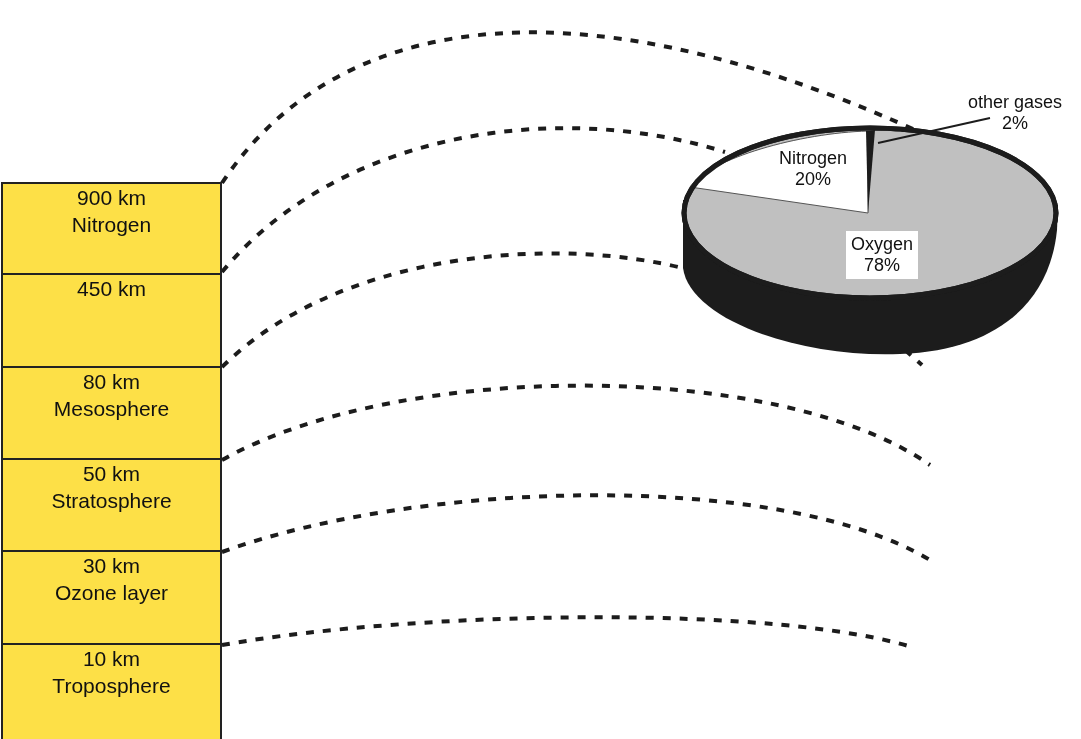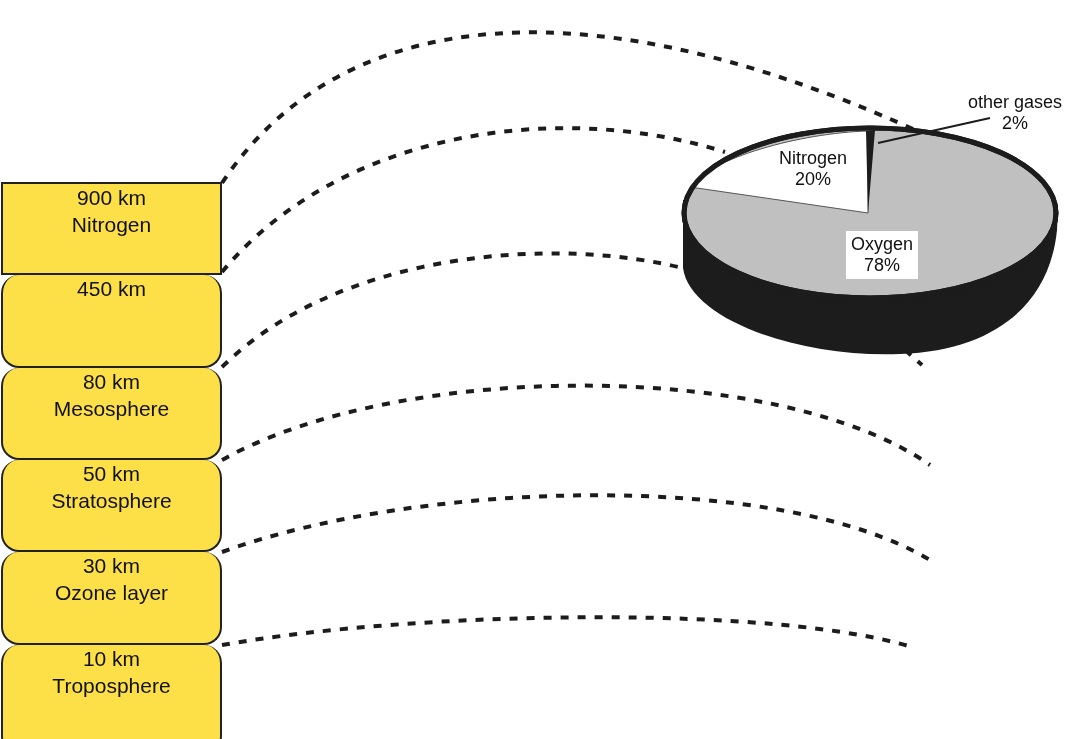--- a/index.html
+++ b/index.html
@@ -2,21 +2,21 @@
 <html><head>
   <meta charset="utf-8">
   <style>
     html, body { margin: 0; padding: 0; background: #ffffff; }
     body { width: 1081px; height: 739px; position: relative; overflow: hidden;
            font-family: "Liberation Sans", sans-serif; color: #111; }
     #stage { position: absolute; left: 0; top: 0; width: 1081px; height: 739px; }
     .layer-box { position: absolute; left: 1px; width: 221px; border: 2px solid #222;
                  box-sizing: border-box; background: #fde047; display: flex; flex-direction: column;
                  align-items: center; justify-content: flex-start; font-size: 21px; line-height: 27px; }
-    .layer-box + .layer-box { border-top: none; border-radius: 18px; }
+    .layer-box + .layer-box { border-top: none; }
     .layer-box span { display: block; text-align: center; }
     .pie-label { position: absolute; font-size: 18px; line-height: 21px; text-align: center; }
     .pie-label span { display: block; text-align: center; }
     #oxygen-label { background: #fff; padding: 3px 1px; }
   </style>
 </head>
 <body>
 
 <div id="stage">
 

